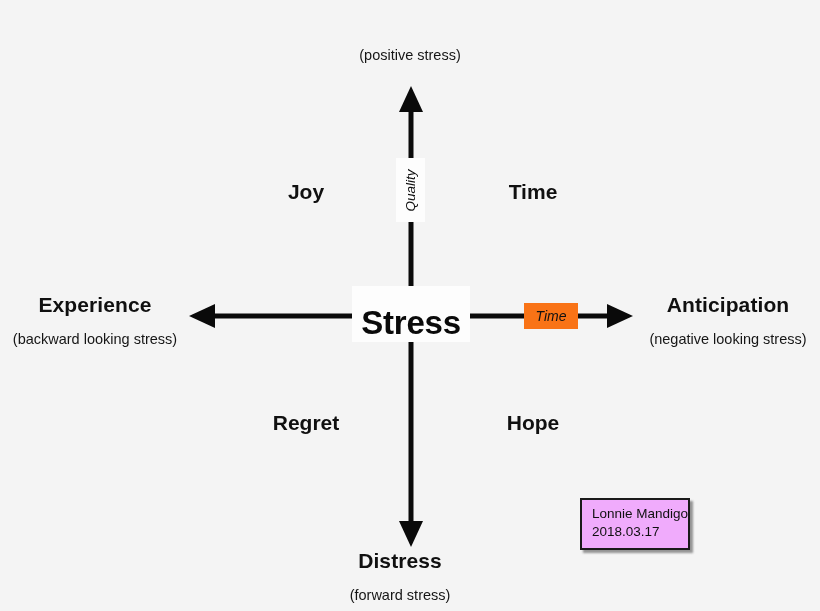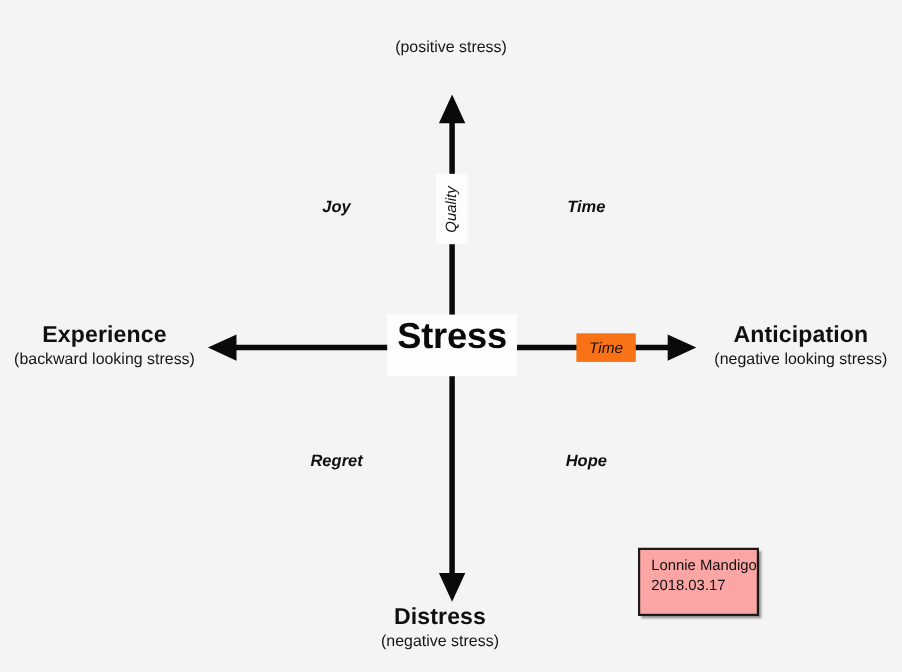--- a/index.html
+++ b/index.html
@@ -37,53 +37,52 @@
     font-weight: bold;
     color: #101010;
     white-space: nowrap;
     letter-spacing: .1px;
   }
   .pole .sub {
     font-size: 14.5px;
     font-weight: normal;
     color: #151515;
     white-space: nowrap;
-    margin-top: 1px;
+    margin-top: 13px;
   }
 
   #pole-top    { left: 250px; top: 34px;  width: 320px; }
   #pole-bottom { left: 240px; top: 549px; width: 320px; }
   #pole-left   { left: 0px;   top: 293px; width: 190px; }
   #pole-right  { left: 636px; top: 293px; width: 184px; }
 
   
   .quad {
     position: absolute;
-    font-size: 15px;
+    font-size: 21px;
     font-weight: bold;
-    font-style: italic;
     color: #101010;
     white-space: nowrap;
     text-align: center;
   }
   #quad-joy    { left: 246px; top: 180px; width: 120px; }
   #quad-hope   { left: 473px; top: 180px; width: 120px; }
   #quad-regret { left: 246px; top: 411px; width: 120px; }
   #quad-fear   { left: 473px; top: 411px; width: 120px; }
 
   
   #center-node {
     position: absolute;
     left: 352px;
     top: 286px;
     width: 118px;
     height: 56px;
     background: #fdfdfd;
     display: flex;
-    align-items: flex-start;
+    align-items: flex-end;
     justify-content: center;
   }
   #center-node .label {
     font-size: 33px;
     font-weight: bold;
     color: #0a0a0a;
     letter-spacing: -0.2px;
     white-space: nowrap;
   }
 
@@ -123,22 +122,22 @@
     color: #111;
     white-space: nowrap;
   }
 
   
   #signature-note {
     position: absolute;
     left: 580px;
     top: 498px;
     width: 110px;
-    padding: 5px 8px 17px 10px;
-    background: #fca5a5;
+    padding: 5px 8px 7px 10px;
+    background: #f0abfc;
     border: 2px solid #1a1a1a;
     box-shadow: 3px 3px 2px rgba(30,30,30,0.45);
     box-sizing: border-box;
   }
   #signature-note .line {
     font-size: 13.5px;
     color: #101010;
     line-height: 1.32;
     white-space: nowrap;
   }
@@ -162,21 +161,21 @@
 
     <polygon points="633,316 607,304 607,328" fill="#0a0a0a"></polygon>
   </svg>
 
   <div class="pole" id="pole-top">
     <div class="sub">(positive stress)</div>
   </div>
 
   <div class="pole" id="pole-bottom">
     <div class="main">Distress</div>
-    <div class="sub">(negative stress)</div>
+    <div class="sub">(forward stress)</div>
   </div>
 
   <div class="pole" id="pole-left">
     <div class="main">Experience</div>
     <div class="sub">(backward looking stress)</div>
   </div>
 
   <div class="pole" id="pole-right">
     <div class="main">Anticipation</div>
     <div class="sub">(negative looking stress)</div>

